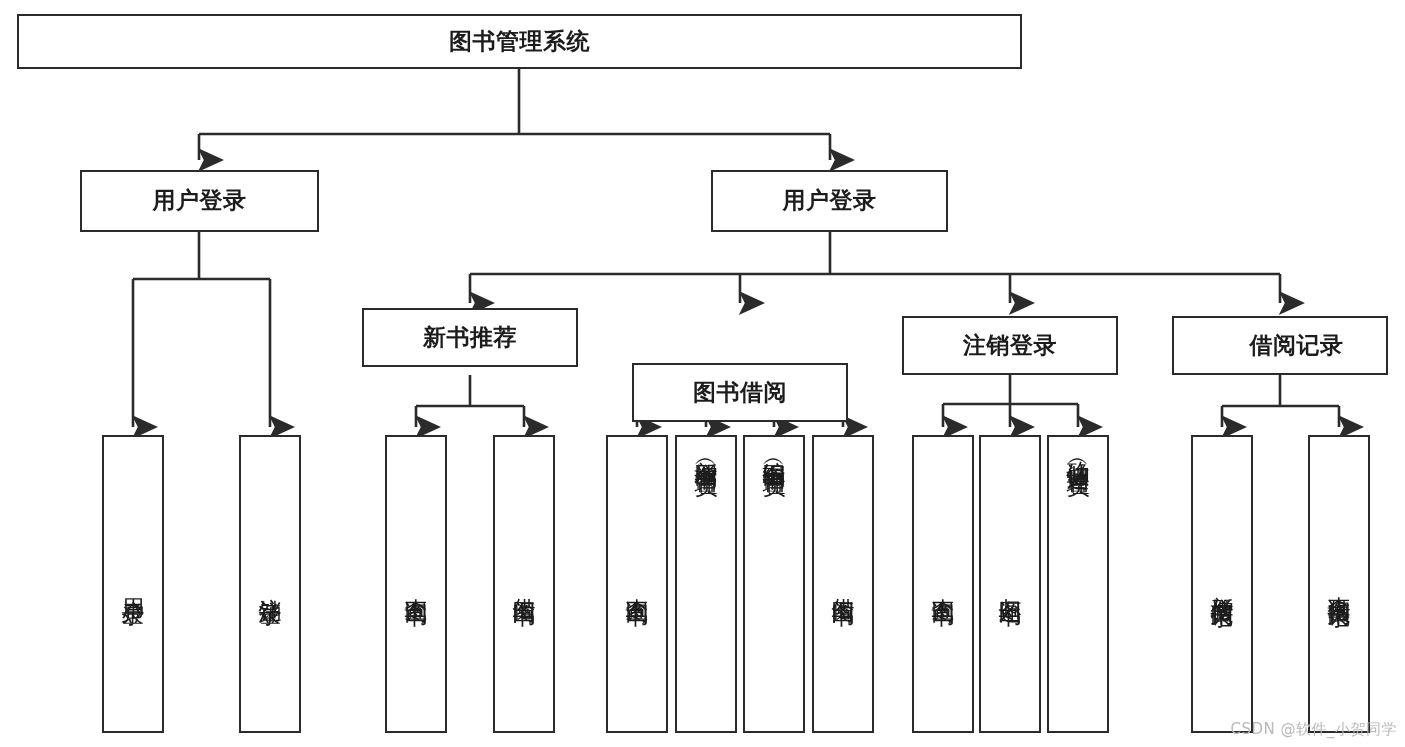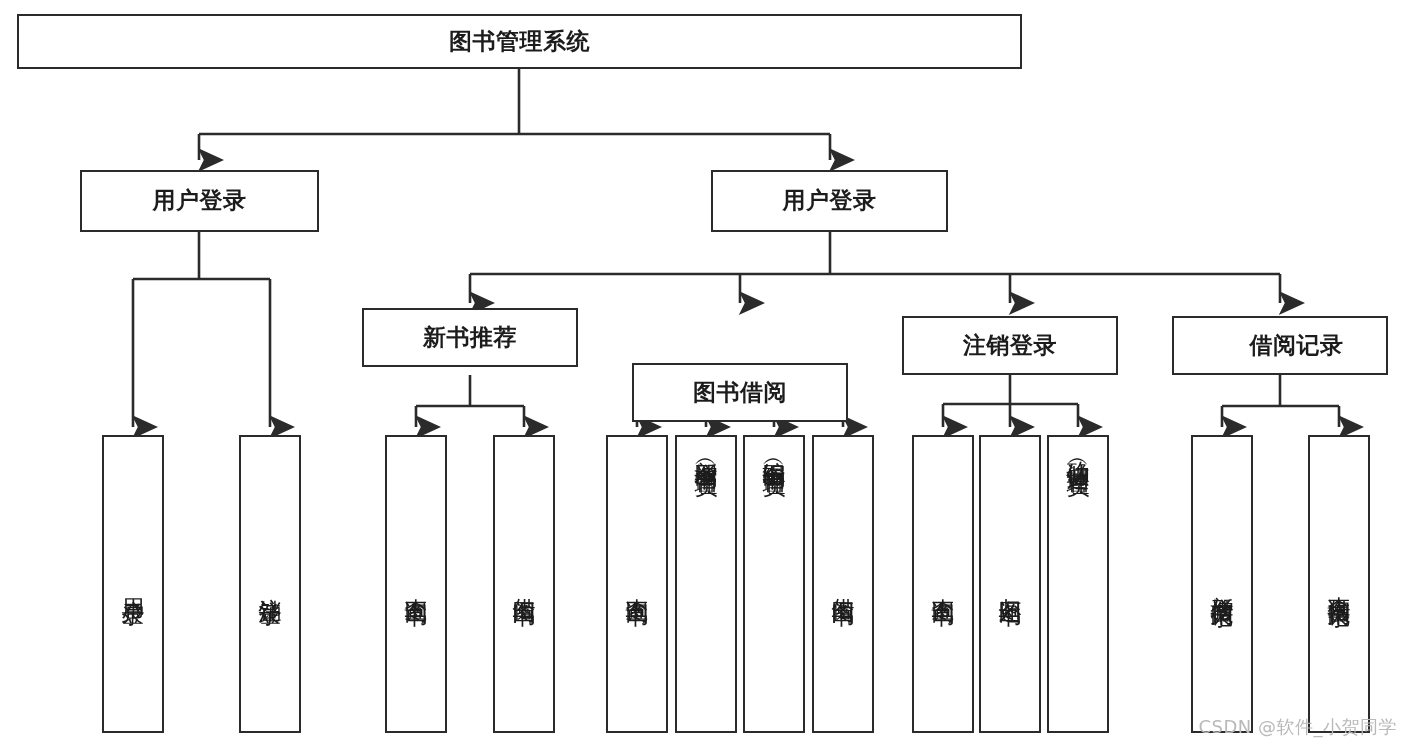--- a/index.html
+++ b/index.html
@@ -54,21 +54,21 @@
     white-space: nowrap;
   }
   .node.v.mid {
     align-items: center;
     padding-top: 0;
   }
   #watermark {
     position: absolute;
     right: 8px;
     bottom: 8px;
-    font-size: 18px;
+    font-size: 15px;
     color: #b9b9b9;
     letter-spacing: 0.5px;
     white-space: nowrap;
     pointer-events: none;
   }
 </style>
 </head>
 <body>
 
 <div id="stage">

